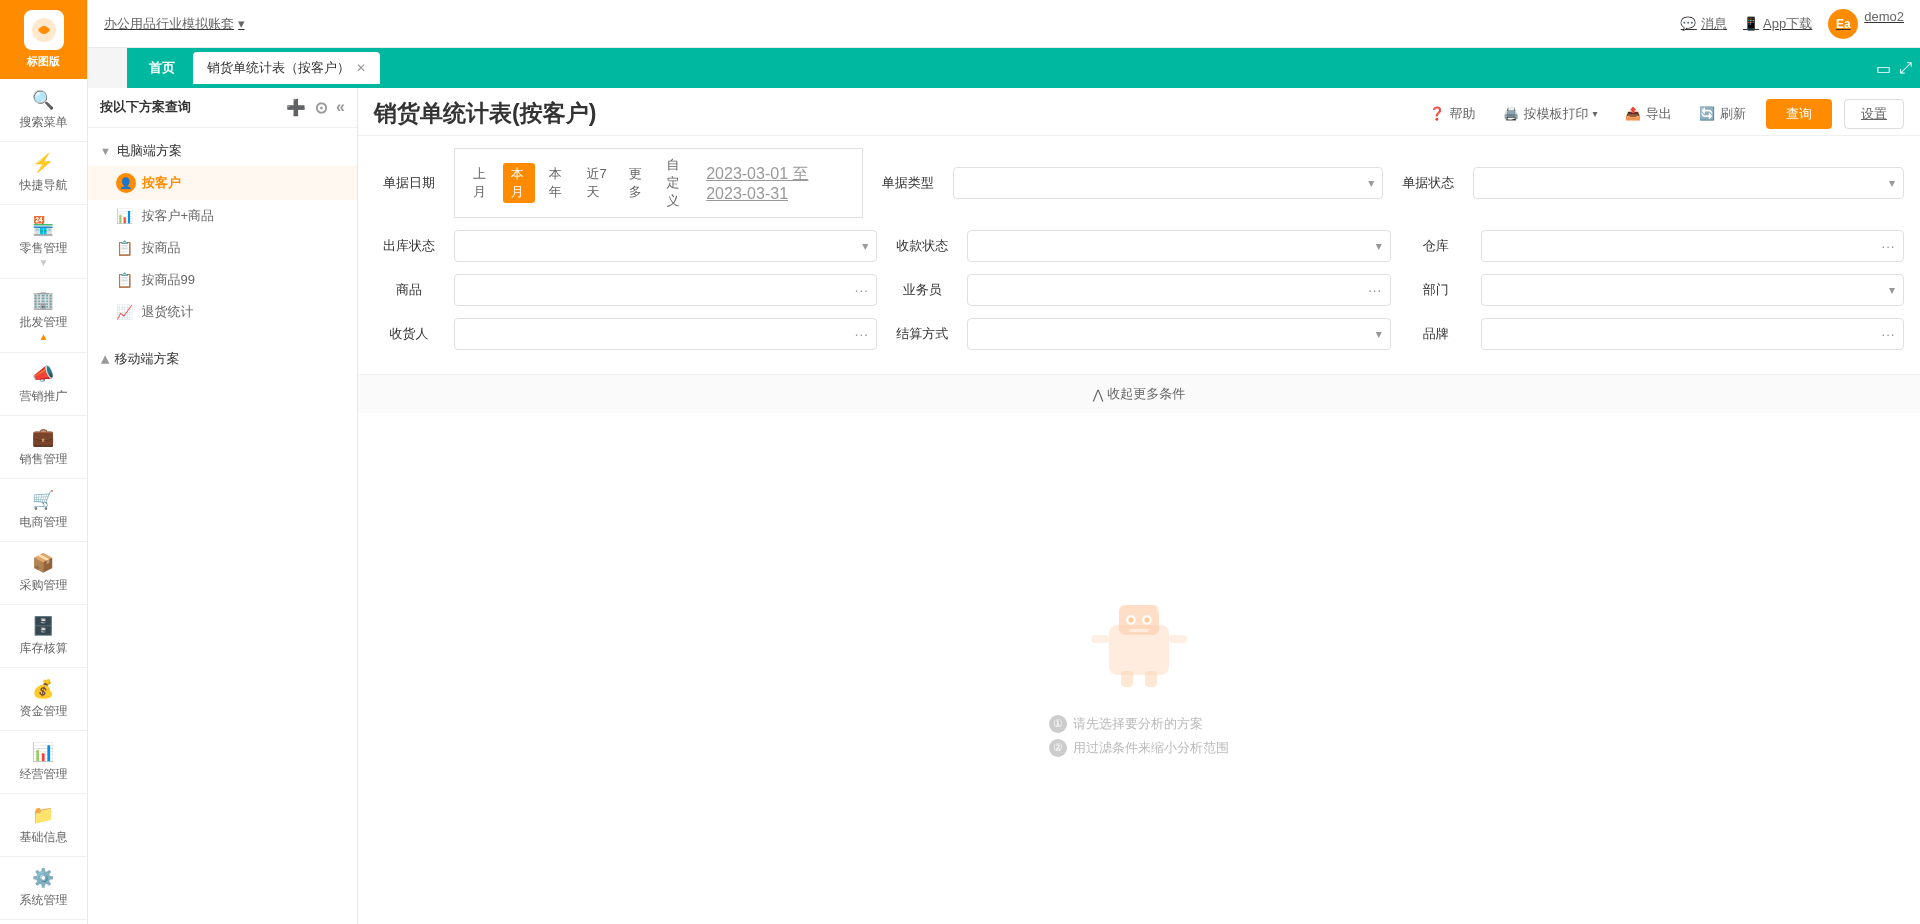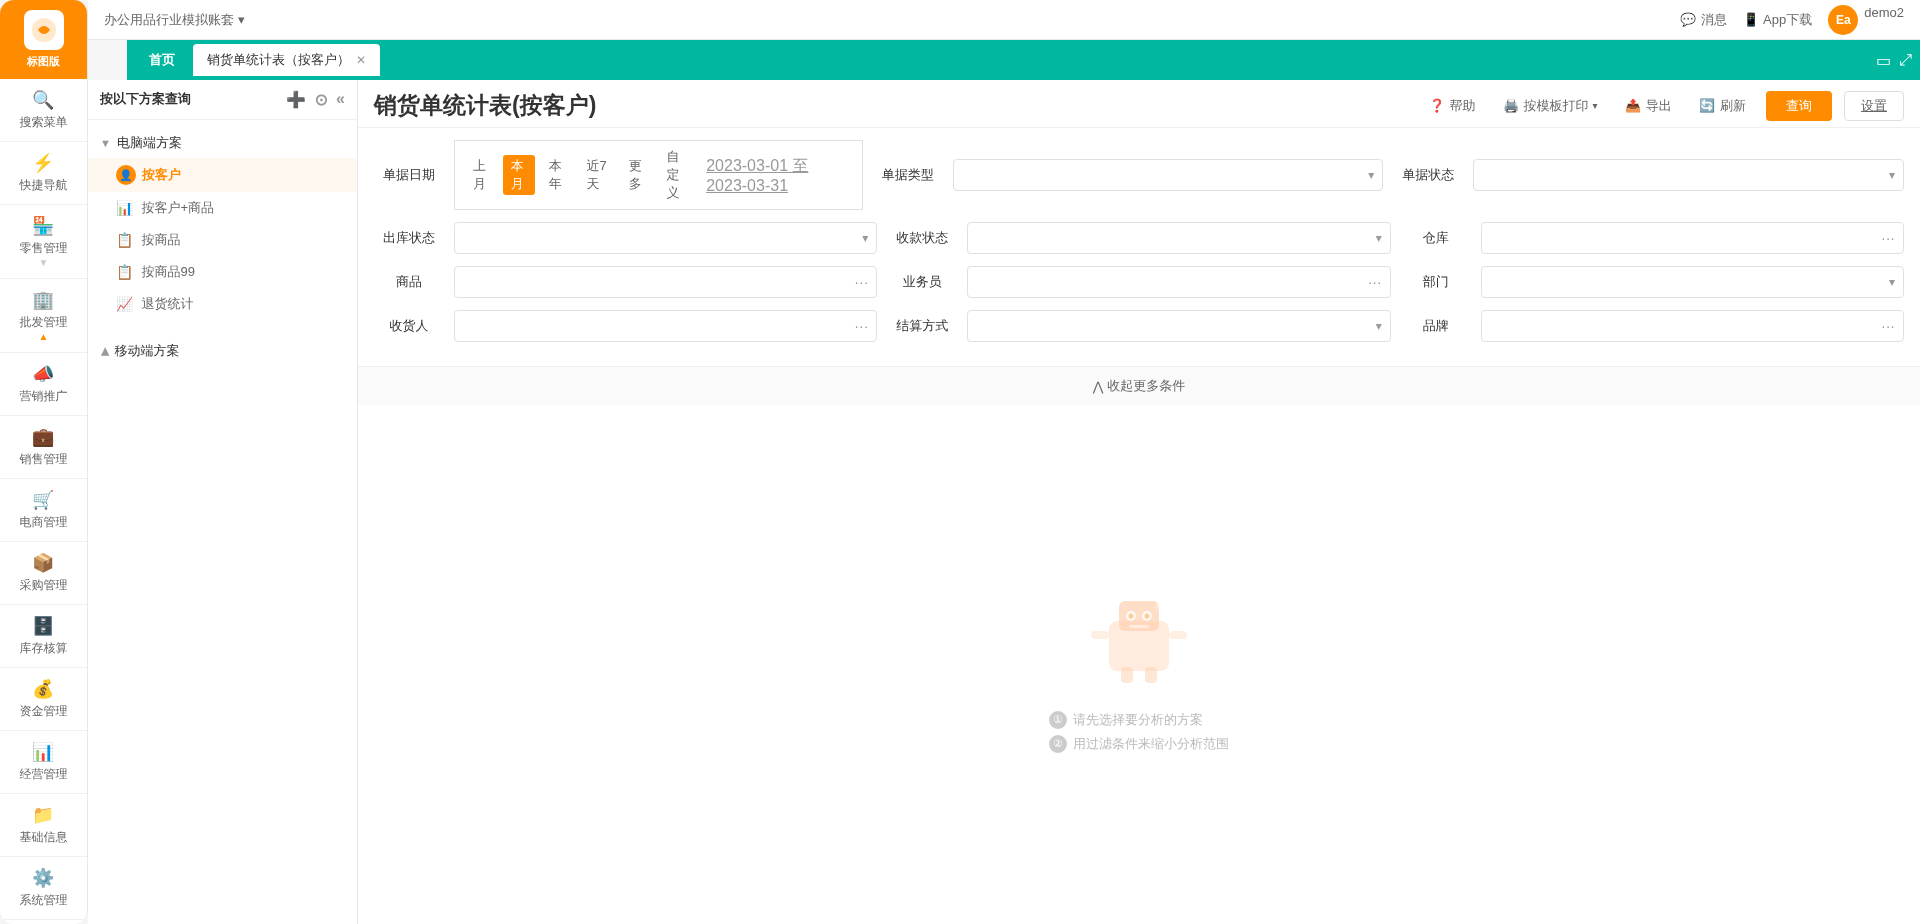--- a/index.html
+++ b/index.html
@@ -9,21 +9,20 @@
     .sidebar {
       width: 88px;
       background: #fff;
       display: flex;
       flex-direction: column;
       align-items: center;
       border-right: 1px solid #e8e8e8;
       flex-shrink: 0;
       overflow-y: auto;
       padding-bottom: 10px;
-      border-radius: 14px;
     }
     .sidebar-logo {
       width: 88px;
       background: #ff8c00;
       display: flex;
       flex-direction: column;
       align-items: center;
       justify-content: center;
       padding: 10px 5px;
       color: #fff;
@@ -57,27 +56,28 @@
     
     .main {
       flex: 1;
       display: flex;
       flex-direction: column;
       overflow: hidden;
     }
 
     
     .topbar {
-      height: 40px;
+      height: 48px;
       background: #fff;
       border-bottom: 1px solid #e8e8e8;
       display: flex;
       align-items: center;
       padding: 0 16px;
       justify-content: space-between;
+      text-decoration: underline;
     }
     .topbar-left {
       display: flex;
       align-items: center;
       gap: 8px;
     }
     .topbar-industry {
       font-size: 13px;
       color: #666;
       display: flex;

